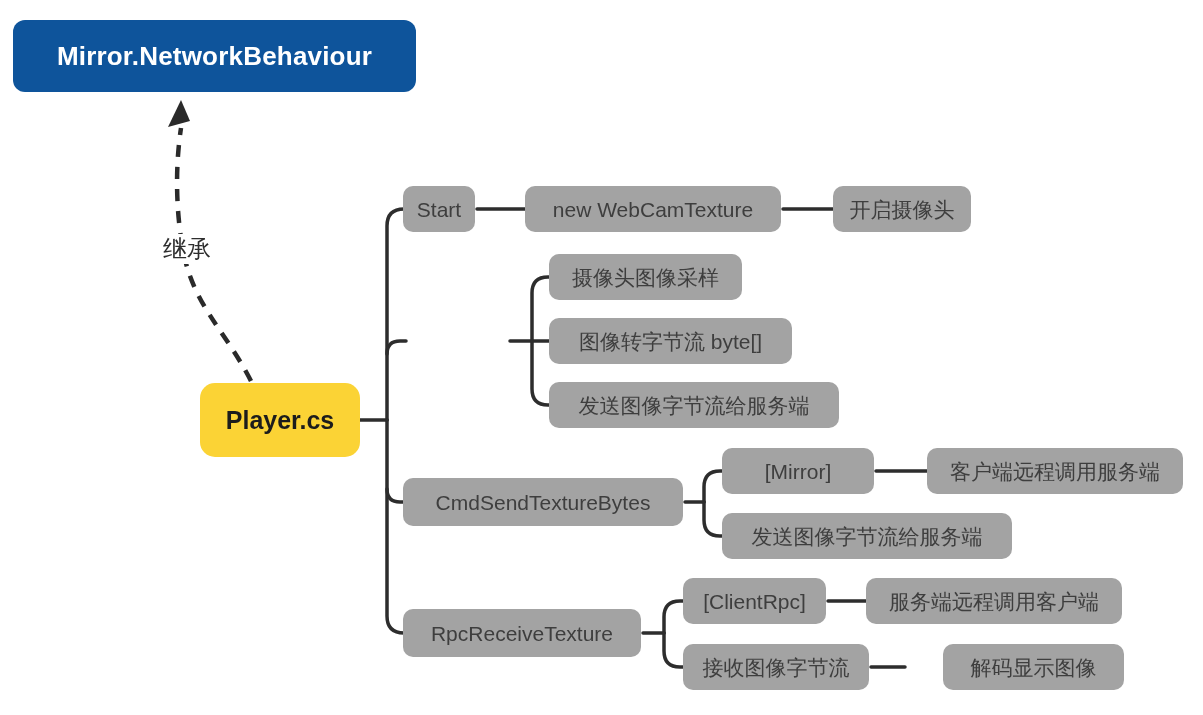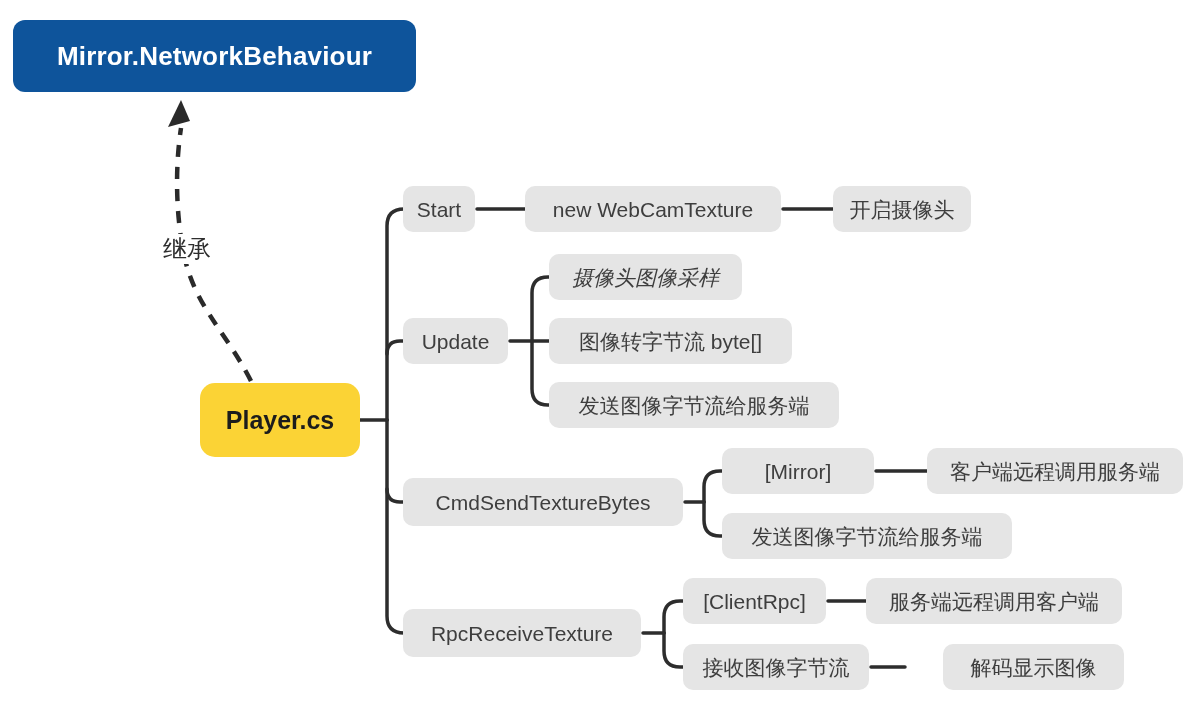--- a/index.html
+++ b/index.html
@@ -5,41 +5,41 @@
   html,body{margin:0;padding:0;background:#ffffff;}
   .canvas{
     position:relative;width:1203px;height:715px;background:#ffffff;overflow:hidden;
     font-family:"Liberation Sans","DejaVu Sans",sans-serif;
   }
   .wires{position:absolute;left:0;top:0;z-index:0;}
   .node{
     position:absolute;box-sizing:border-box;z-index:1;
     display:flex;align-items:center;justify-content:center;
     white-space:nowrap;border-radius:10px;
-    background:#e5e5e5;color:#3E3E3E;font-size:21px;line-height:1;
+    background:#a3a3a3;color:#3E3E3E;font-size:21px;line-height:1;
   }
   .node-parent{
     border-radius:12px;color:#FFFFFF;font-size:26px;font-weight:bold;
     letter-spacing:0.2px;
   }
   .node-root{
     border-radius:15px;color:#1C1C1C;font-size:25px;font-weight:bold;
   }
   .edge-label{
     position:absolute;z-index:2;background:#ffffff;color:#2E2E2E;
     font-size:24px;line-height:1.15;padding:1px 2px;white-space:nowrap;
   }
   
   #n-parent   {left:13px;  top:20px;  width:403px; height:72px;}
   #n-root     {left:200px; top:383px; width:160px; height:74px;}
   #n-start    {left:403px; top:186px; width:72px;  height:46px;}
   #n-webcam   {left:525px; top:186px; width:256px; height:46px;}
   #n-opencam  {left:833px; top:186px; width:138px; height:46px;}
   #n-update   {left:403px; top:318px; width:105px; height:46px;}
-  #n-u1       {left:549px; top:254px; width:193px; height:46px;font-style:italic;}
+  #n-u1       {left:549px; top:254px; width:193px; height:46px;}
   #n-u2       {left:549px; top:318px; width:243px; height:46px;text-align:right;}
   #n-u3       {left:549px; top:382px; width:290px; height:46px;}
   #n-cmd      {left:403px; top:478px; width:280px; height:48px;}
   #n-command  {left:722px; top:448px; width:152px; height:46px;}
   #n-c1t      {left:927px; top:448px; width:256px; height:46px;}
   #n-c2       {left:722px; top:513px; width:290px; height:46px;}
   #n-rpc      {left:403px; top:609px; width:238px; height:48px;}
   #n-crpc     {left:683px; top:578px; width:143px; height:46px;}
   #n-r1t      {left:866px; top:578px; width:256px; height:46px;}
   #n-r2       {left:683px; top:644px; width:186px; height:46px;}
@@ -98,21 +98,20 @@
   <div class="edge-label" id="inherit-label">继承</div>
 
   <div class="node node-parent" id="n-parent" style="background: rgb(14, 84, 155);">Mirror.NetworkBehaviour</div>
 
   <div class="node node-root" id="n-root" style="background: rgb(251, 211, 53);">Player.cs</div>
 
   <div class="node" id="n-start">Start</div>
   <div class="node" id="n-webcam">new WebCamTexture</div>
   <div class="node" id="n-opencam">开启摄像头</div>
 
-  <div class="node" id="n-update">Update</div>
   <div class="node" id="n-u1">摄像头图像采样</div>
   <div class="node" id="n-u2">图像转字节流 byte[]</div>
   <div class="node" id="n-u3">发送图像字节流给服务端</div>
 
   <div class="node" id="n-cmd">CmdSendTextureBytes</div>
   <div class="node" id="n-command">[Mirror]</div>
   <div class="node" id="n-c1t">客户端远程调用服务端</div>
   <div class="node" id="n-c2">发送图像字节流给服务端</div>
 
   <div class="node" id="n-rpc">RpcReceiveTexture</div>

